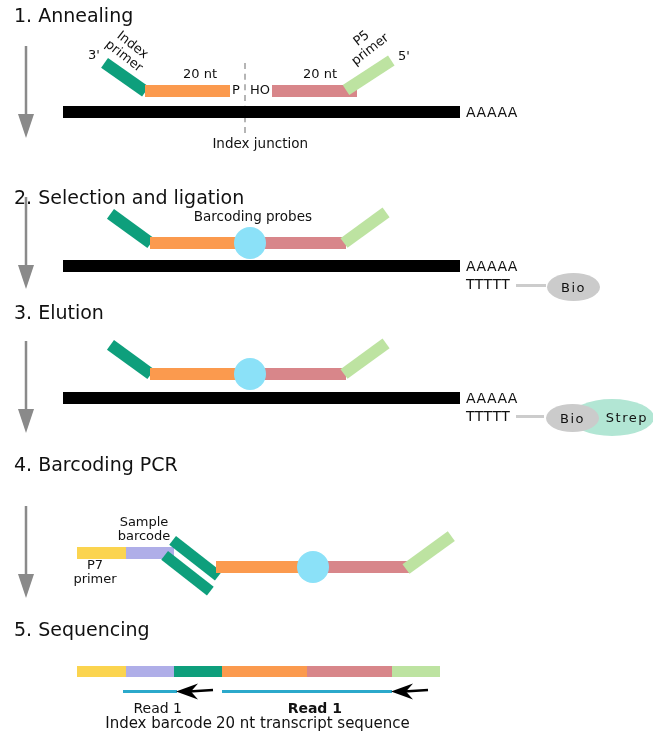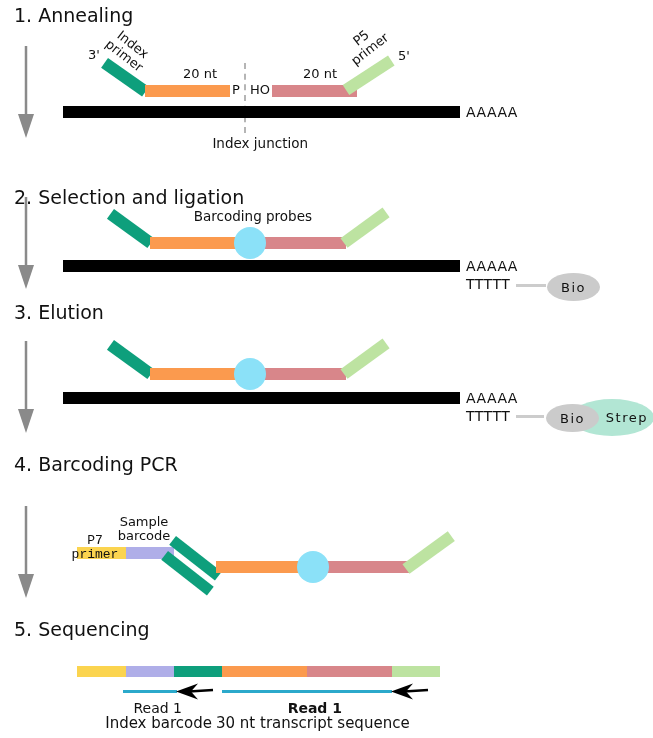--- a/index.html
+++ b/index.html
@@ -143,21 +143,21 @@
     </svg>
 
     <div class="rot two-line" style="left:112px;top:515px;width:64px;">
       <div>Sample</div>
       <div>barcode</div>
     </div>
 
     <div class="bar yellow" style="left:77px;top:547px;width:49px;"></div>
     <div class="bar lavender" style="left:126px;top:547px;width:48px;"></div>
 
-    <div class="rot two-line" style="left:66px;top:534px;width:58px;font-family:Liberation Mono, monospace;">
+    <div class="rot two-line" style="left:66px;top:558px;width:58px;">
       <div>P7</div>
       <div>primer</div>
     </div>
 
     <div class="diag teal" style="left:176px;top:536px;width:58px;height:11px;transform:rotate(38deg);"></div>
     <div class="diag teal" style="left:168px;top:551px;width:58px;height:11px;transform:rotate(38deg);"></div>
 
     <div class="bar orange" style="left:216px;top:561px;width:84px;"></div>
     <div class="bar pink" style="left:326px;top:561px;width:84px;"></div>
     <div class="circle" style="left:297px;top:551px;"></div>
@@ -183,16 +183,16 @@
 
     <div class="readline" style="left:222px;top:690px;width:170px;"></div>
     <svg class="readarrow" style="left:391px;top:683px;" width="38" height="17">
       <polygon points="0,8.5 22,0.5 15,8.5 22,16.5" fill="#000"></polygon>
       <line x1="13" y1="8.5" x2="37" y2="7" stroke="#000" stroke-width="2.4"></line>
     </svg>
 
     <div class="lbl lbl-c" style="left:118px;top:700px;width:64px;font-size:14px;">Read 1</div>
     <div class="lbl lbl-c" style="left:90px;top:714px;width:122px;font-size:15px;">Index barcode</div>
     <div class="lbl lbl-c" style="left:272px;top:700px;width:70px;font-size:14px;font-weight:bold;">Read 1</div>
-    <div class="lbl lbl-c" style="left:216px;top:714px;width:186px;font-size:15px;">30 nt transcript sequence</div>
+    <div class="lbl lbl-c" style="left:216px;top:714px;width:186px;font-size:15px;">20 nt transcript sequence</div>
   </div>
 
 </div>
 
 </body></html>

